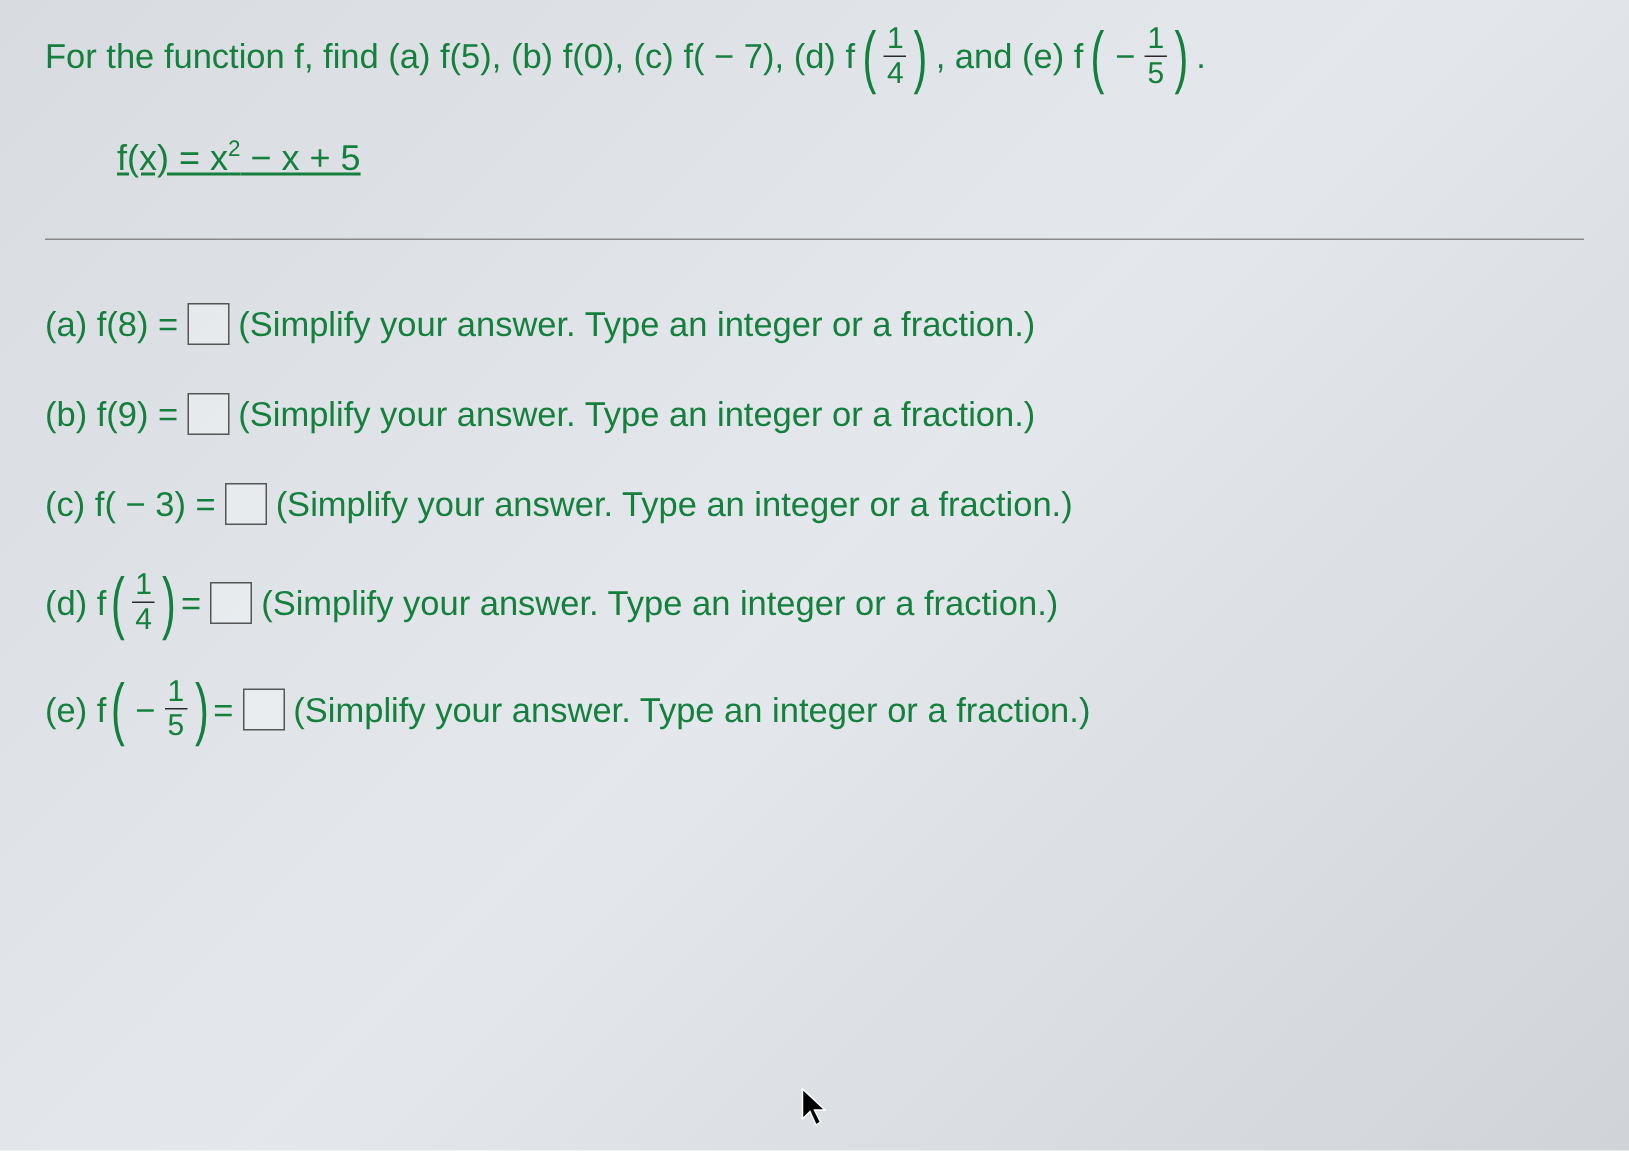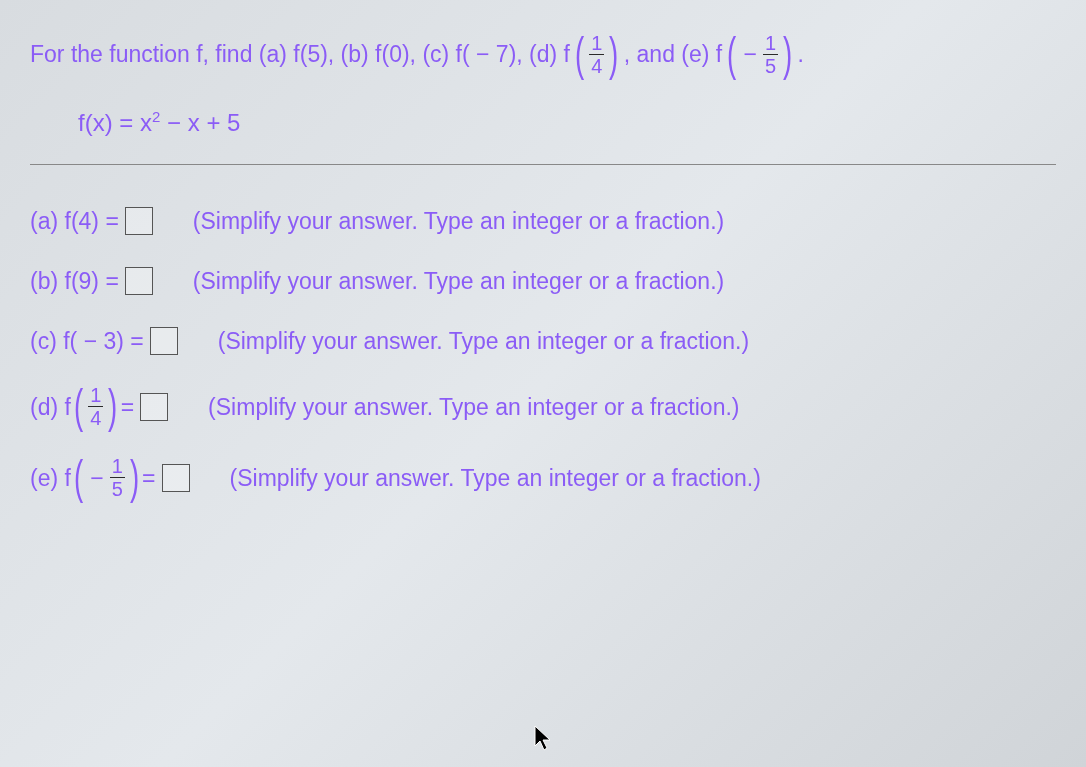--- a/index.html
+++ b/index.html
@@ -6,37 +6,38 @@
     margin: 0;
     padding: 0;
     background: linear-gradient(135deg, #d8dce0 0%, #e4e8ec 50%, #d0d4d8 100%);
     font-family: Arial, Helvetica, sans-serif;
     width: 1086px;
     height: 767px;
     overflow: hidden;
     position: relative;
   }
   .page {
-    padding: 25px 30px;
-    color: #8b5cf6;
+    padding: 8px 30px;
+    color: #15803d;
     font-size: 23px;
     line-height: 1.4;
   }
   .prompt-line {
     display: flex;
     align-items: center;
     flex-wrap: wrap;
     gap: 2px;
     margin-bottom: 30px;
     margin-top: 8px;
   }
   .fn-line {
     margin-left: 48px;
-    margin-bottom: 24px;
+    margin-bottom: 36px;
     font-size: 24px;
+    text-decoration: underline;
   }
   .divider {
     border: none;
     border-top: 1px solid #888;
     margin: 0 0 40px 0;
   }
   .answer-row {
     display: flex;
     align-items: center;
     gap: 6px;
@@ -49,21 +50,20 @@
   .input-box {
     display: inline-block;
     width: 26px;
     height: 26px;
     border: 1px solid #555;
     background: rgba(255,255,255,0.3);
     vertical-align: middle;
   }
   .hint {
     white-space: nowrap;
-    margin-left: 34px;
   }
   .frac {
     display: inline-flex;
     flex-direction: column;
     align-items: center;
     vertical-align: middle;
     font-size: 20px;
     line-height: 1;
     margin: 0 2px;
   }
@@ -130,21 +130,21 @@
     <span>.</span>
   </div>
 
   <div class="fn-line">
     <span>f(x) = x</span><span class="sup">2</span><span> − x + 5</span>
   </div>
 
   <hr class="divider">
 
   <div class="answer-row">
-    <span class="label">(a) f(4) =</span>
+    <span class="label">(a) f(8) =</span>
     <span class="input-box"></span>
     <span class="hint">(Simplify your answer. Type an integer or a fraction.)</span>
   </div>
 
   <div class="answer-row">
     <span class="label">(b) f(9) =</span>
     <span class="input-box"></span>
     <span class="hint">(Simplify your answer. Type an integer or a fraction.)</span>
   </div>
 

